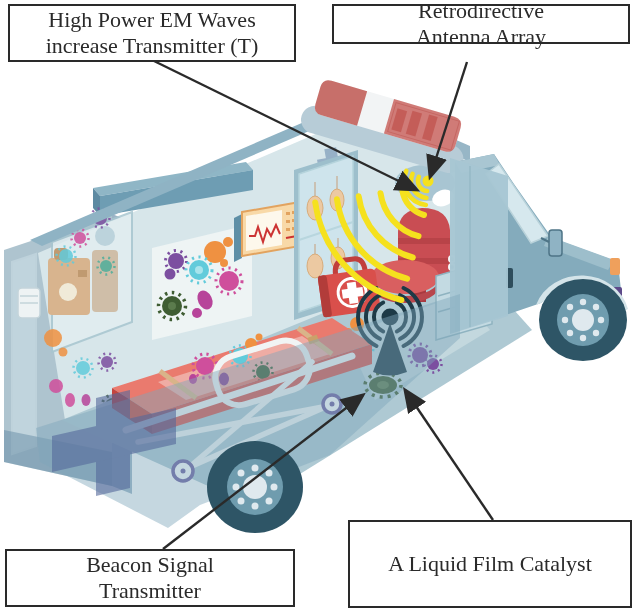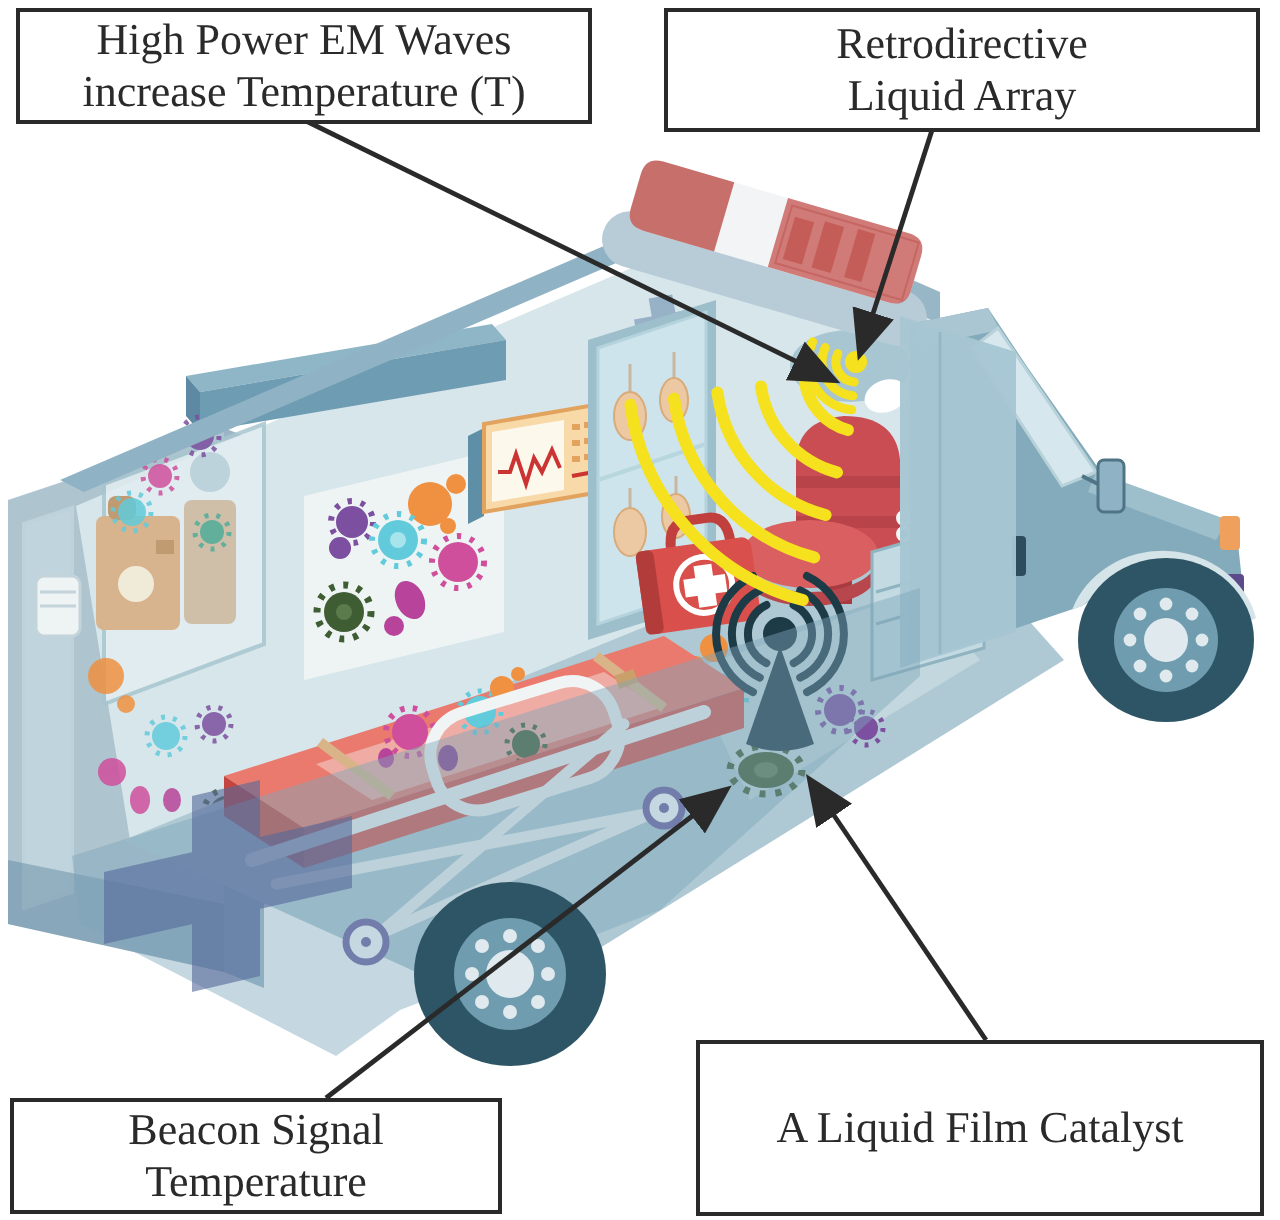--- a/index.html
+++ b/index.html
@@ -4,22 +4,22 @@
 <style>
   html,body{margin:0;padding:0;}
   #stage{position:relative;width:640px;height:610px;background:#ffffff;overflow:hidden;
          font-family:"Liberation Serif","DejaVu Serif",serif;}
   #scene{position:absolute;left:0;top:0;z-index:1;}
   .callout{position:absolute;z-index:3;background:#ffffff;border:2px solid var(--labelBorder,#2a2a2a);
            color:#2a2a2a;text-align:center;font-size:22px;line-height:1.2;padding:15px 4px;
            box-sizing:border-box;display:flex;flex-direction:column;justify-content:center;}
   .callout span{display:block;white-space:nowrap;}
   #box-em{left:8px;top:4px;width:288px;height:58px;}
-  #box-antenna{left:332px;top:4px;width:298px;height:62px;}
-  #box-beacon{left:5px;top:549px;width:246px;height:58px;justify-content:center;}
+  #box-antenna{left:332px;top:4px;width:298px;height:40px;}
+  #box-beacon{left:5px;top:549px;width:290px;height:58px;justify-content:center;}
   #box-catalyst{left:348px;top:520px;width:284px;height:88px;gap:40px;}
 </style>
 </head>
 <body>
 
 <div id="stage">
 
 <svg id="scene" width="640" height="610" viewBox="0 0 640 610">
   <defs>
     <marker id="arrow" markerWidth="11" markerHeight="10" refX="9" refY="4.5" orient="auto">
@@ -340,26 +340,26 @@
   <g stroke="#2a2a2a" stroke-width="2.4" fill="none">
     <line x1="152" y1="60" x2="417" y2="190" marker-end="url(#arrow)"></line>
     <line x1="467" y1="62" x2="430" y2="177" marker-end="url(#arrow)"></line>
     <line x1="163" y1="549" x2="363" y2="395" marker-end="url(#arrow)"></line>
     <line x1="493" y1="520" x2="405" y2="390" marker-end="url(#arrow)"></line>
   </g>
 </svg>
 
   <div id="box-em" class="callout">
     <span>High Power EM Waves</span>
-    <span>increase Temperature (T)</span>
+    <span>increase Transmitter (T)</span>
   </div>
   <div id="box-antenna" class="callout">
     <span>Retrodirective</span>
-    <span>Liquid Array</span>
+    <span>Antenna Array</span>
   </div>
   <div id="box-beacon" class="callout">
     <span>Beacon Signal</span>
-    <span>Temperature</span>
+    <span>Transmitter</span>
   </div>
   <div id="box-catalyst" class="callout">
     <span>A Liquid Film Catalyst</span>
   </div>
 </div>
 
 </body></html>

